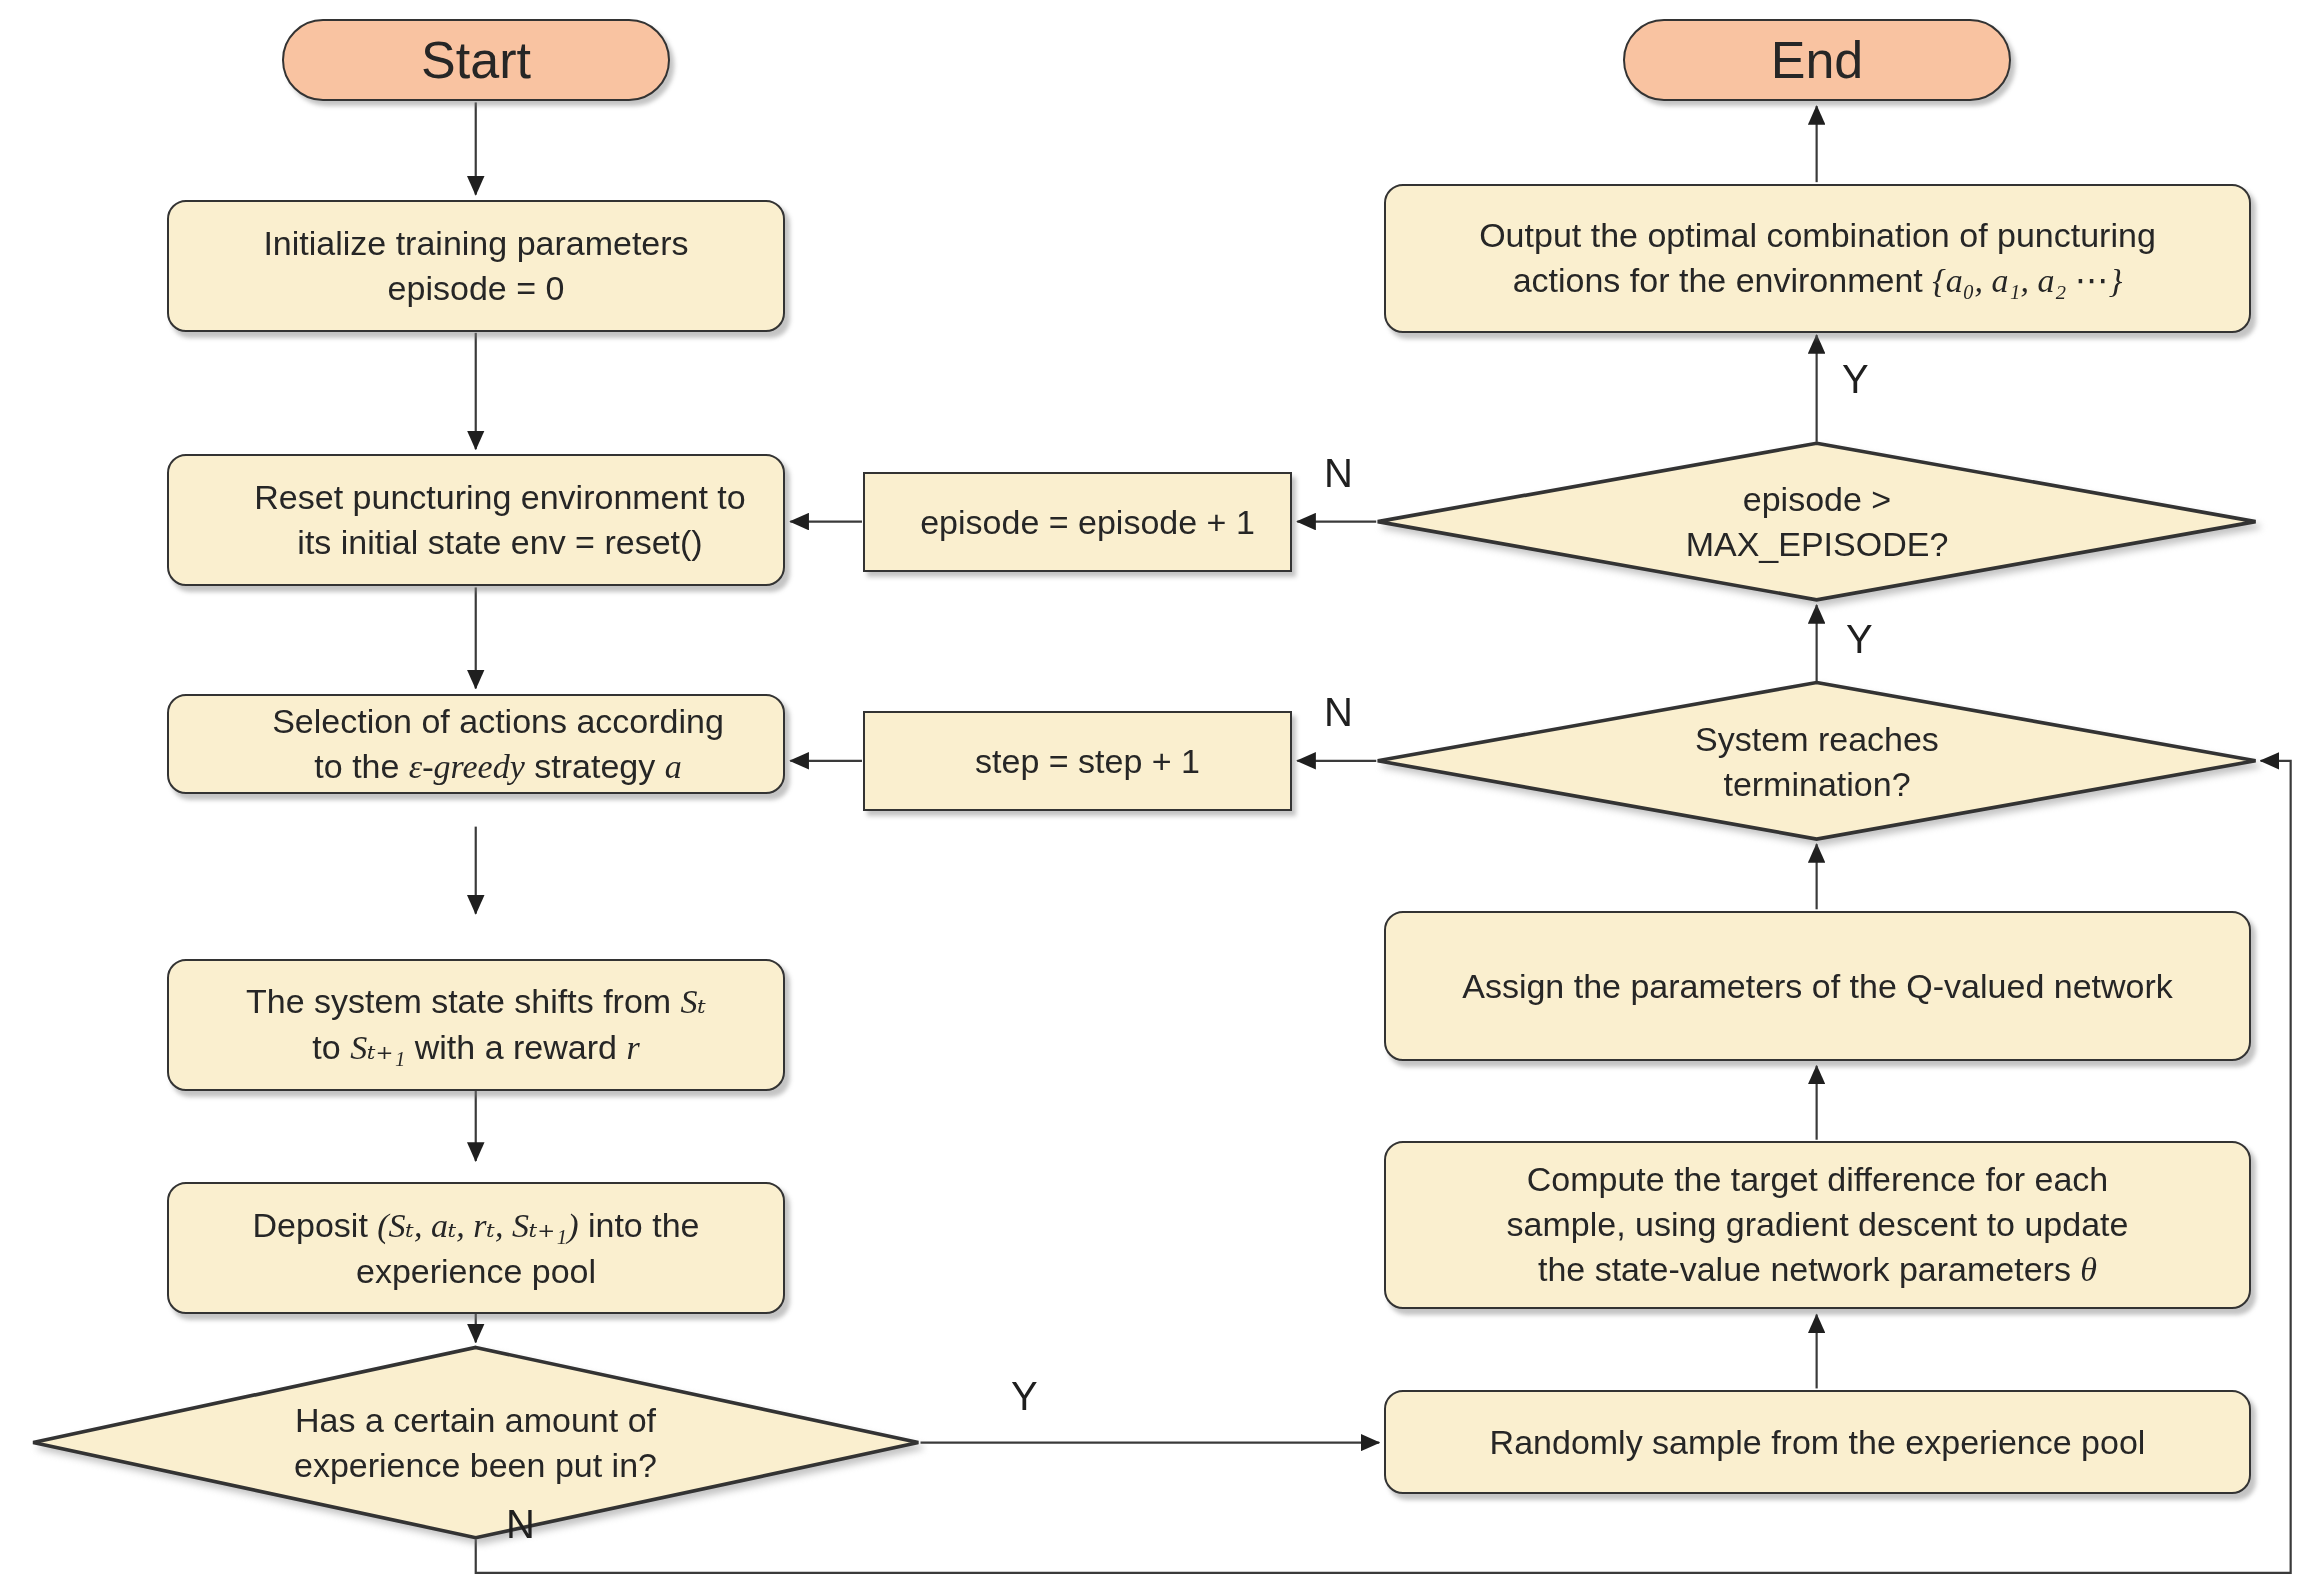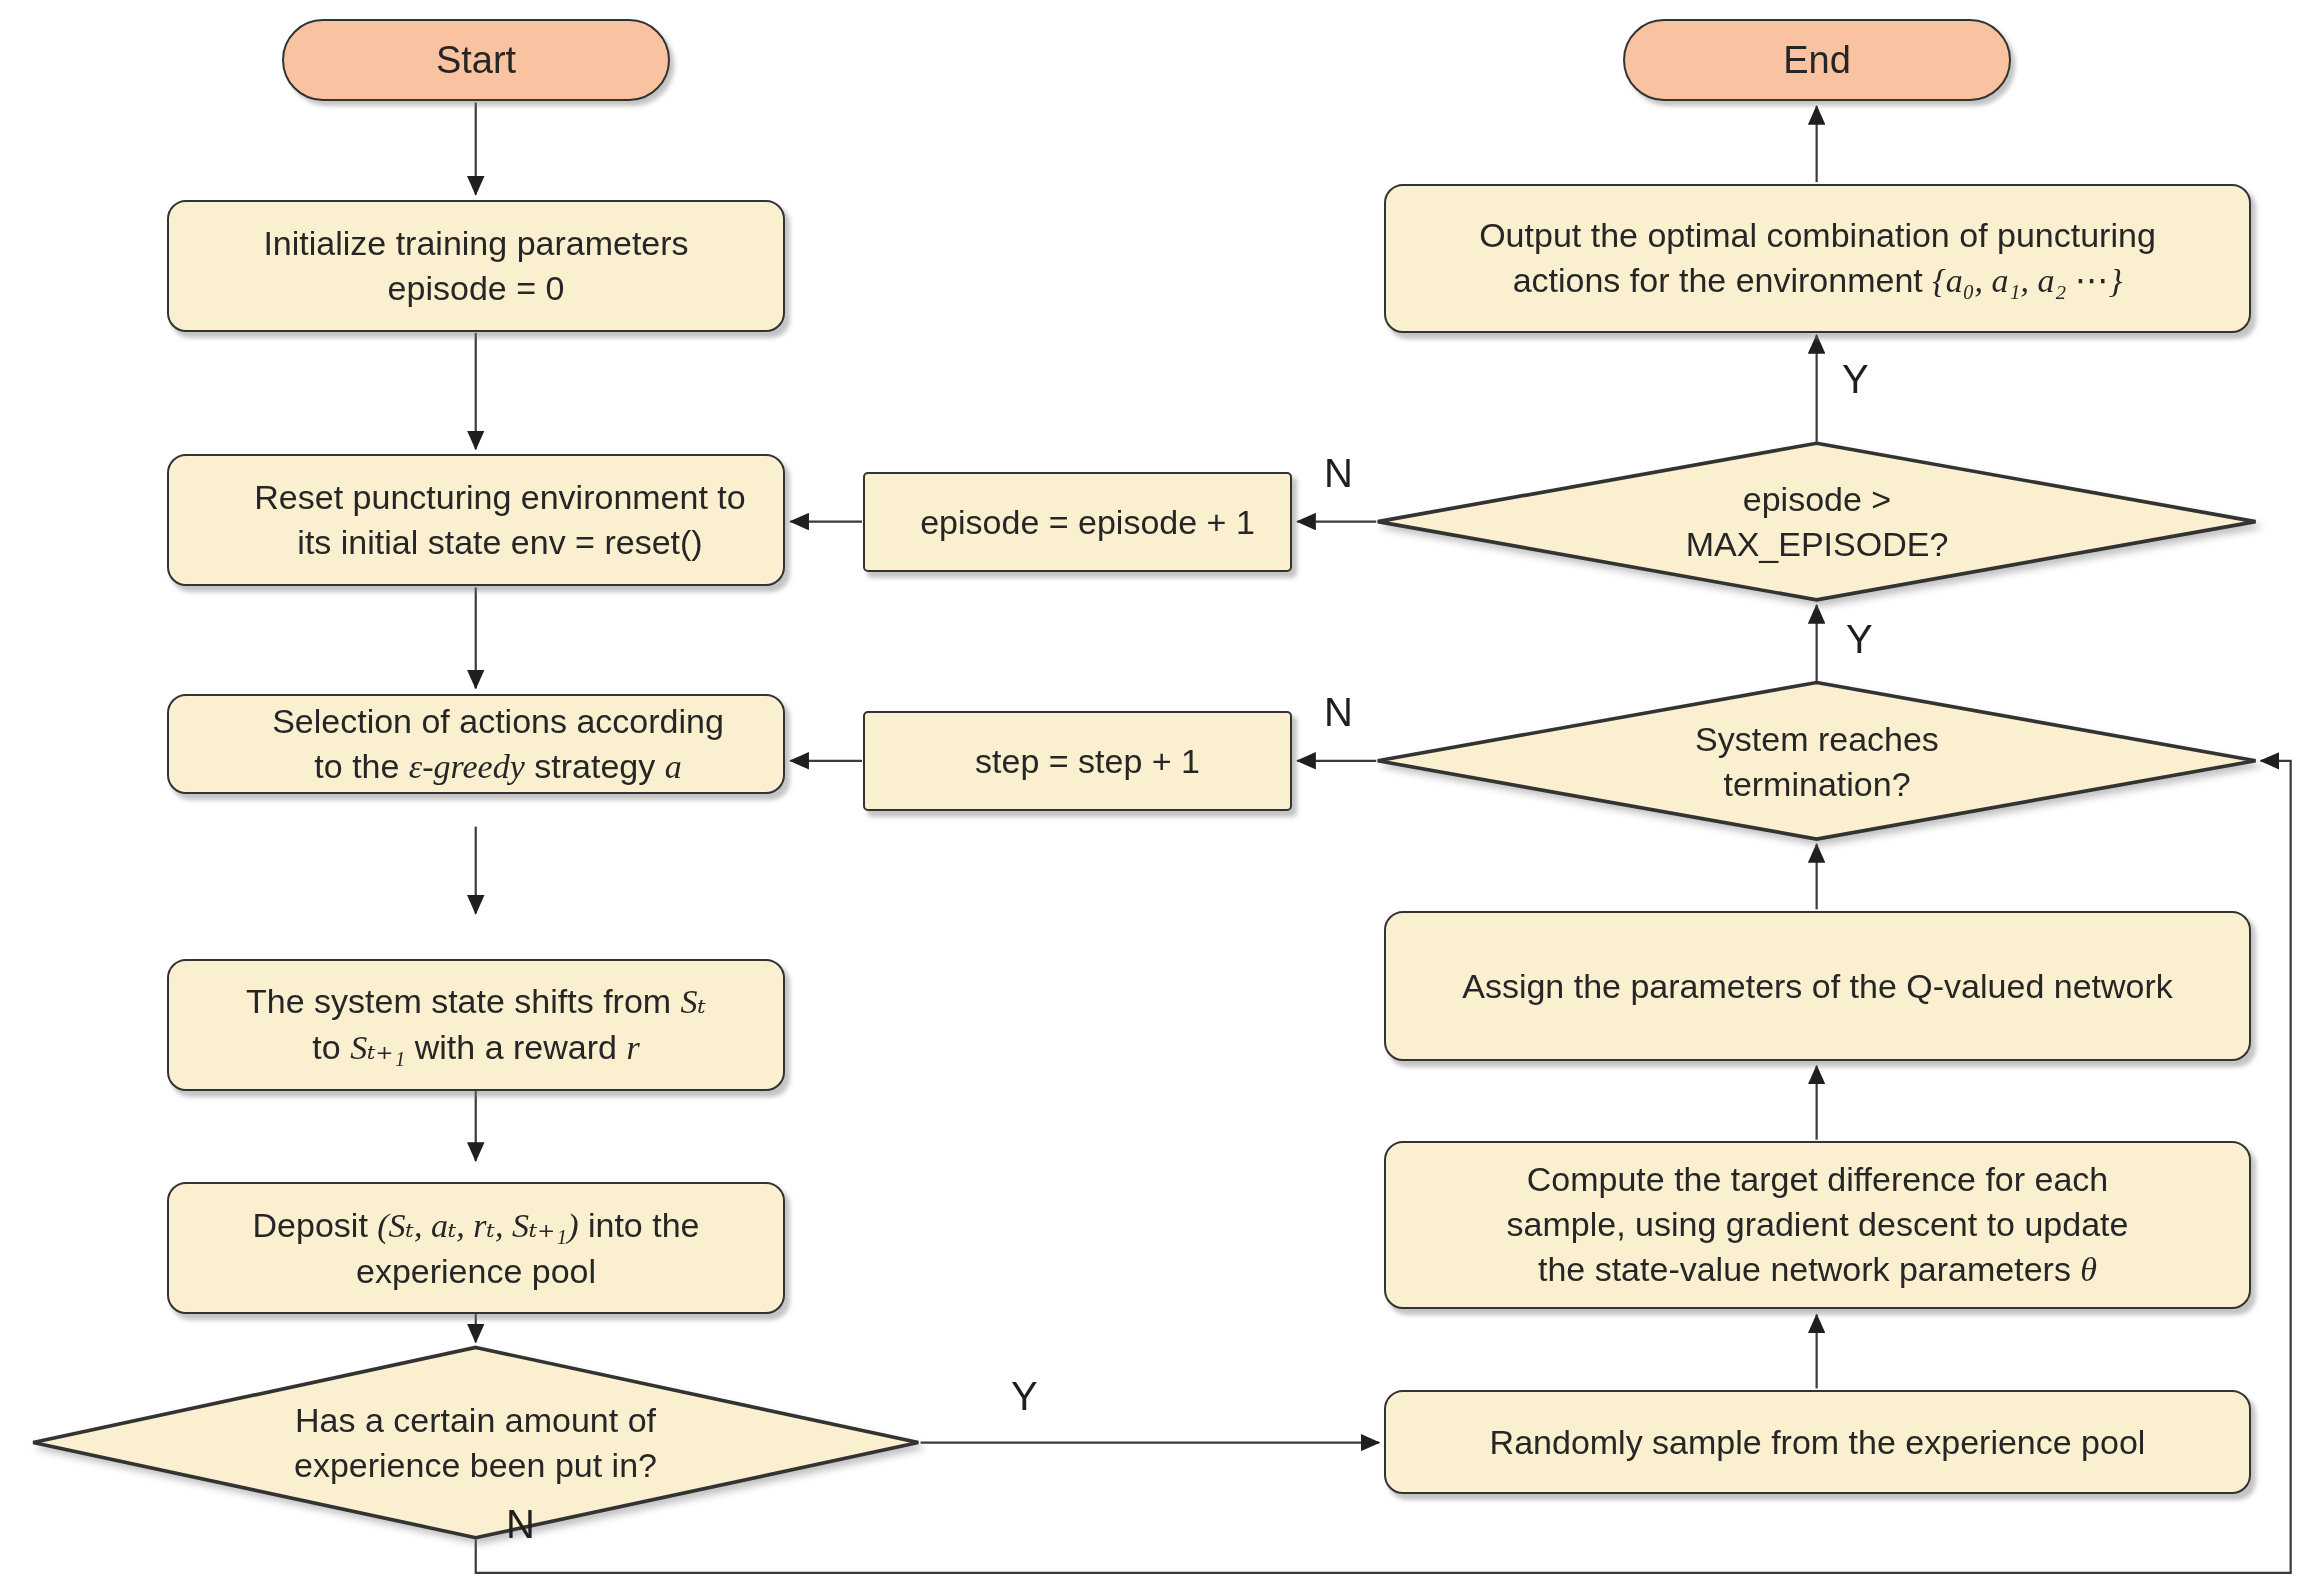--- a/index.html
+++ b/index.html
@@ -11,23 +11,23 @@
   .edges polyline, .edges line{fill:none; stroke:#3a3a3a; stroke-width:3;}
   .diamond{fill:#FAEFCF; stroke:#333333; stroke-width:5;
     filter:drop-shadow(6px 7px 5px rgba(125,125,125,0.45));}
   .node{
     position:absolute; box-sizing:border-box; background:#FAEFCF;
     border:2.9px solid #333333; border-radius:19px;
     display:flex; flex-direction:column; justify-content:center; align-items:center;
     text-align:center; font-size:34px; line-height:1.32;
     box-shadow:4.4px 5.1px 4.4px rgba(125,125,125,0.45);
   }
-  .rect{border-radius:5px;padding-left:20px;}
+  .rect{border-radius:0;padding-left:20px;}
   .pill{
-    background:#F9C3A1; border-radius:47px; font-size:38px;
+    background:#F9C3A1; border-radius:47px; font-size:52px;
   }
   .dtext{
     position:absolute; background:transparent; border:none; box-shadow:none;
     display:flex; flex-direction:column; justify-content:center; align-items:center;
     text-align:center; font-size:34px; line-height:1.32;
   }
   .it{font-style:italic; font-family:"Liberation Serif","DejaVu Serif","DejaVu Sans",serif;}
   .lbl{position:absolute; font-size:40px; color:#1f1f1f;}
 </style>
 </head>

